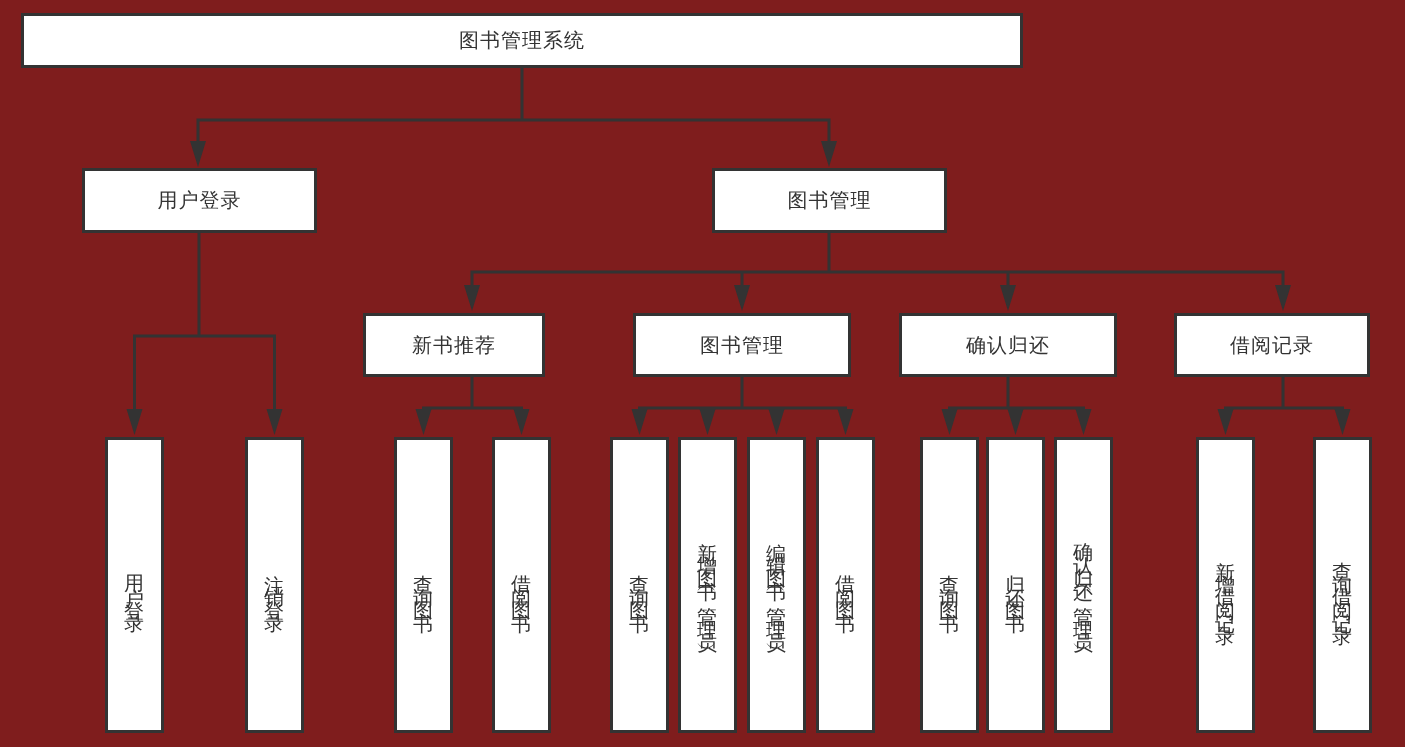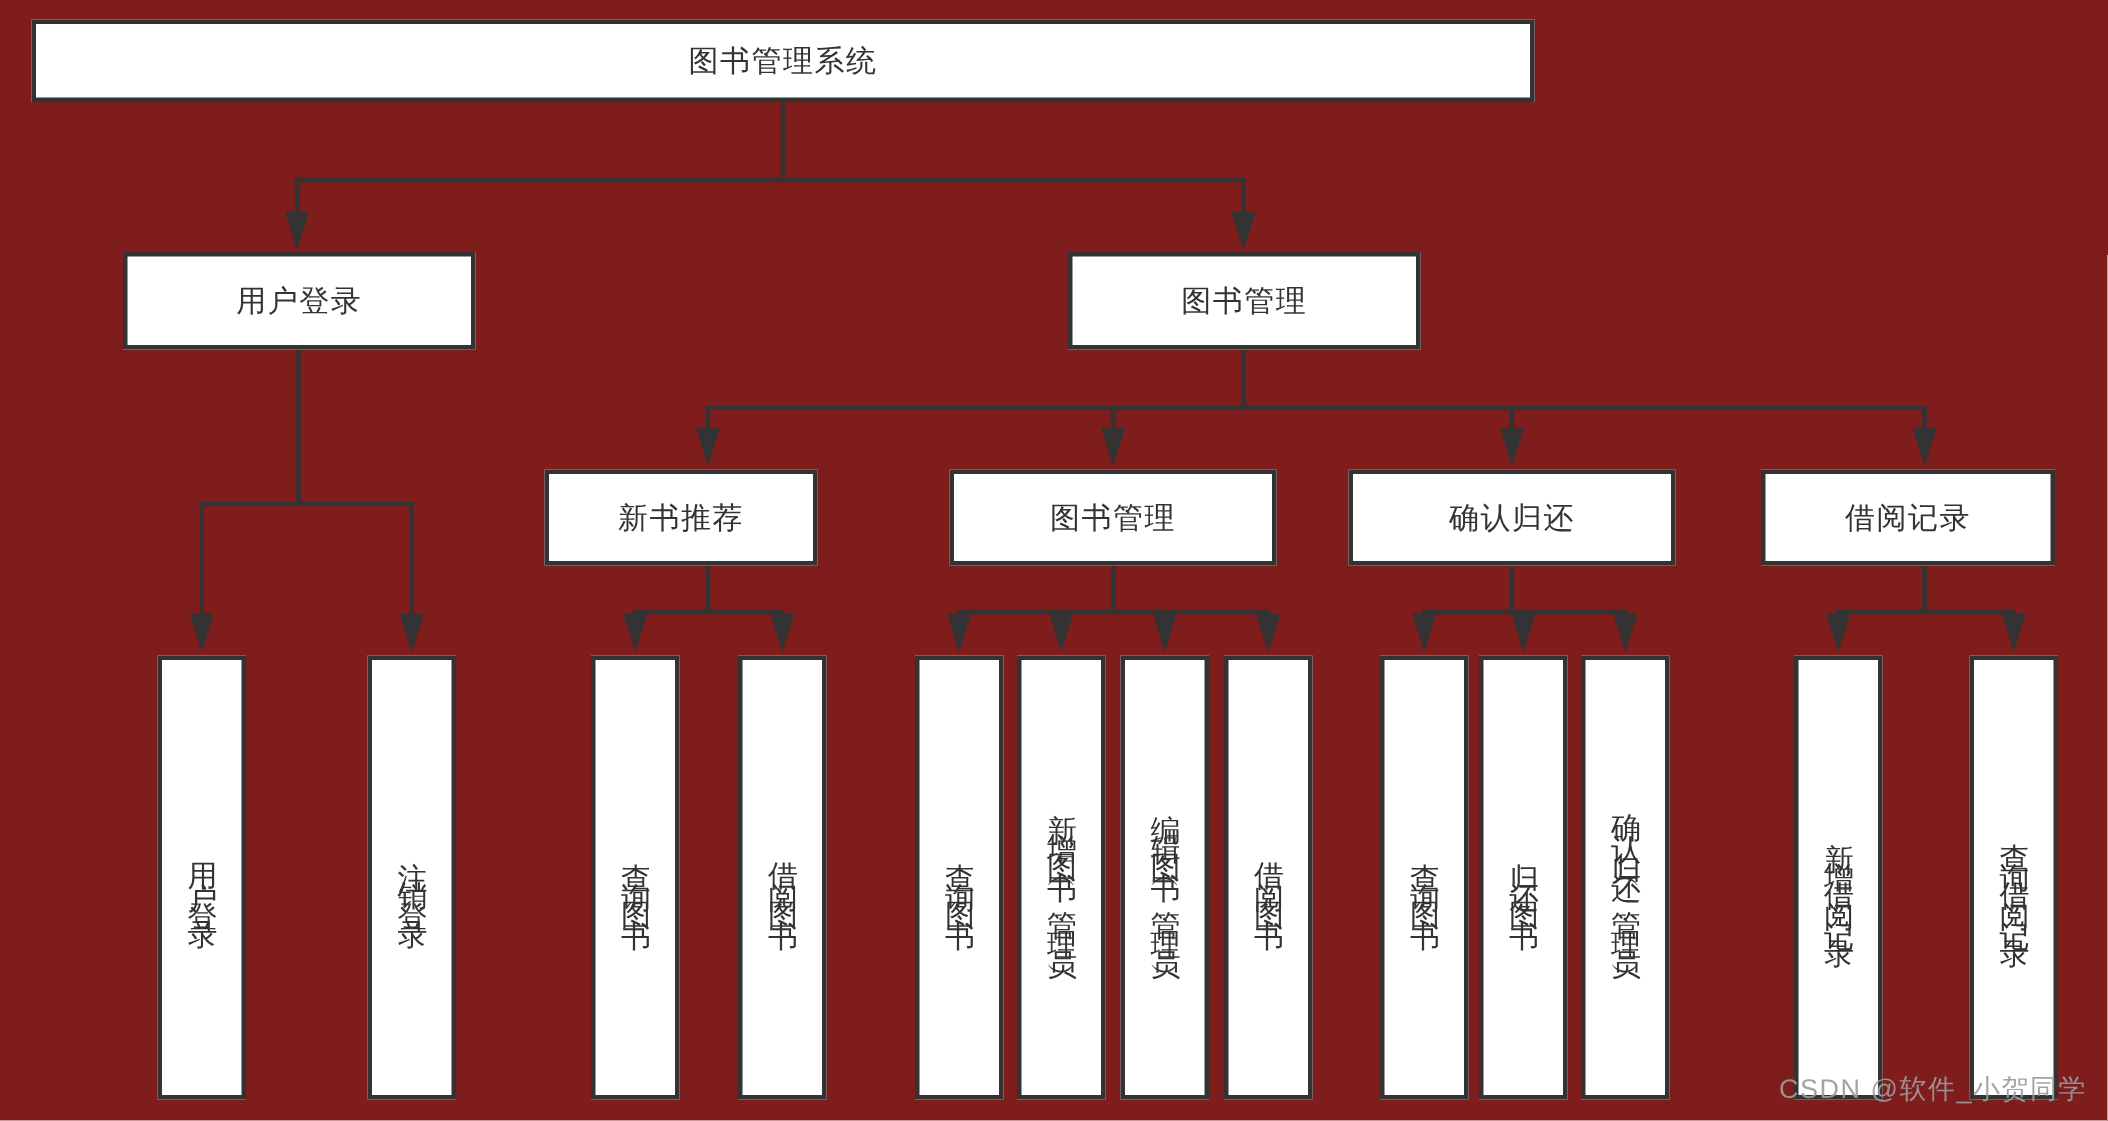--- a/index.html
+++ b/index.html
@@ -143,15 +143,14 @@
   <div class="box v" style="left:1054px">
     <span>确认归还（管理员）</span>
   </div>
   <div class="box v" style="left:1196px">
     <span>新增借阅记录</span>
   </div>
   <div class="box v" style="left:1313px">
     <span>查询借阅记录</span>
   </div>
 
-  <div class="watermark">CSDN @软件_小贺同学</div>
 
 </div>
 
 </body></html>

